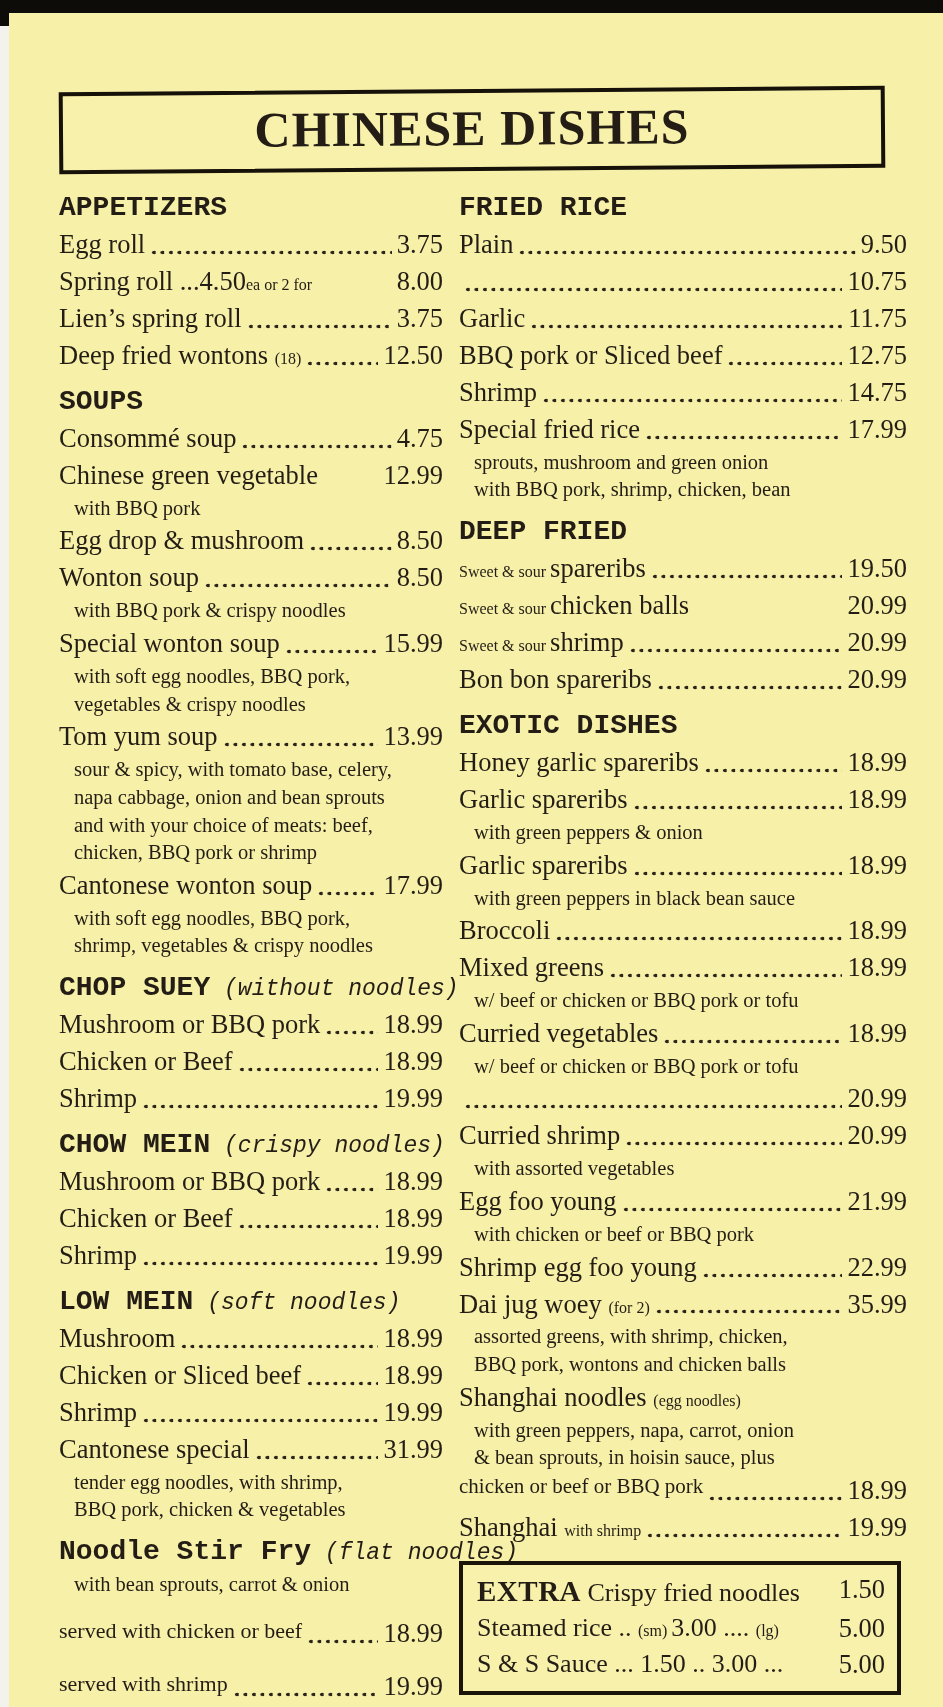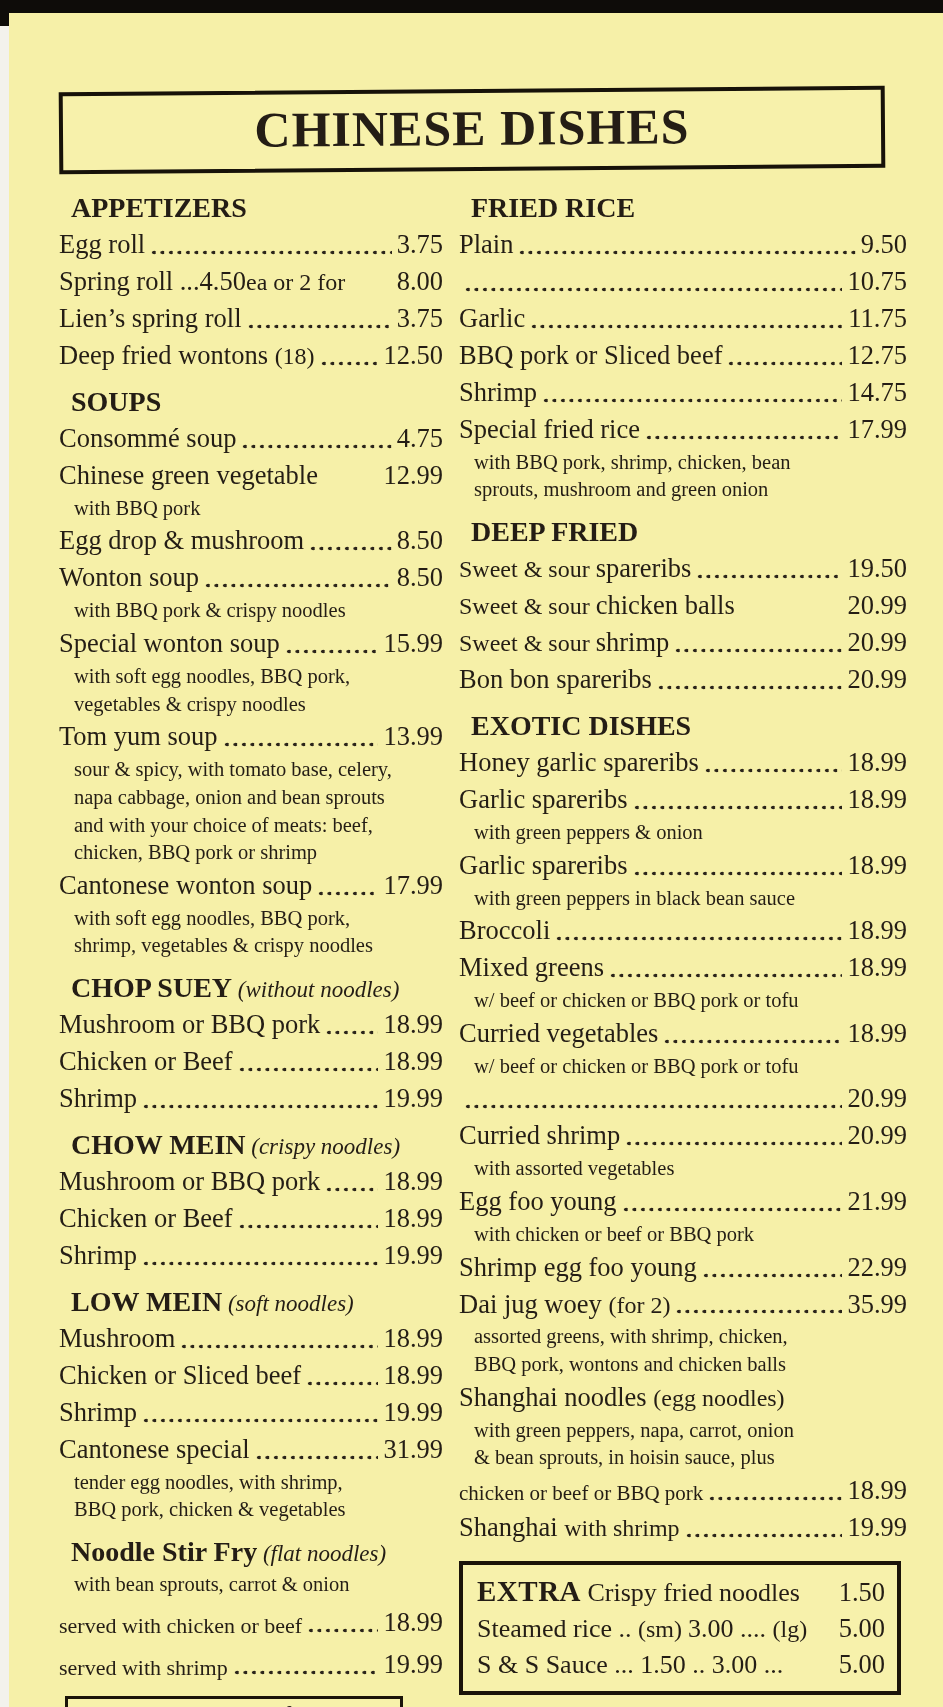--- a/index.html
+++ b/index.html
@@ -7,35 +7,35 @@
   .edge-strip{position:absolute;left:0;top:26px;width:9px;bottom:0;background:#f3f2ec;}
   .paper{position:absolute;left:9px;top:13px;width:934px;height:1694px;background:#f6f0a8;
          padding:0 36px 0 50px;box-sizing:border-box;overflow:hidden;}
   .title-box{margin:76px 22px 8px 0;border:4px solid #171209;padding:6px 0 10px;
              text-align:center;transform:rotate(-0.45deg);background:#f7f1ab;}
   .title-box span{font-size:50px;font-weight:bold;letter-spacing:1px;}
   .cols{display:flex;gap:16px;align-items:flex-start;margin-top:6px;}
   .col{min-width:0;}
   .col.left{width:384px;flex:0 0 384px;}
   .col.right{flex:1;}
-  .sec-h{font-weight:bold;font-size:28px;line-height:1.25;margin:11px 12px 2px;white-space:nowrap;}
+  .sec-h{font-weight:bold;font-size:28px;line-height:1.25;margin:11px 0 2px;white-space:nowrap;font-family:Liberation Mono, monospace;}
   .sec-h .note{font-weight:normal;font-style:italic;font-size:23px;letter-spacing:0;}
-  .row{display:flex;align-items:flex-end;margin:2px 0;line-height:1.32;}
+  .row{display:flex;align-items:flex-start;margin:2px 0;line-height:1.32;}
   .name{white-space:nowrap;min-width:0;}
   .p-n{font-size:26.5px;}
-  .p-sm{font-size:24px;}
+  .p-sm{font-size:16px;}
   .p-d{font-size:21px;}
   .p-hdr{font-size:29px;font-weight:bold;letter-spacing:0.5px;}
   .leader{flex:1 1 10px;margin:0 5px;min-width:8px;}
   .leader.dotted{align-self:flex-end;height:5px;margin-bottom:7px;
     background-image:radial-gradient(circle at 4px 2.5px,#2b241a 1.7px,rgba(0,0,0,0) 2.1px);
     background-size:8.5px 5px;background-repeat:repeat-x;background-position:0 0;}
   .price{font-size:26.5px;white-space:nowrap;font-family:Liberation Serif, serif;}
   .row.small .p-n{font-size:22px;}
-  .row.small{margin:7px 0;}
+  .row.small{margin:18px 0;}
   .row.descprice .price{font-size:26.5px;}
   .desc{font-size:20.5px;line-height:1.3;padding-left:15px;margin:0 0 1px;white-space:nowrap;}
   .half-box{border:3px solid #1b1409;margin:14px 40px 0 6px;padding:3px 8px 5px;
             text-align:center;font-style:italic;font-size:24.5px;background:#f7f1ab;}
   .extra-box{border:4px solid #1b1409;margin:16px 6px 0 0;padding:6px 12px 8px 14px;background:#f7f1ab;}
   .extra-box .row{margin:1px 0;}
   .extra-box .p-n{font-size:26px;}
 </style>
 </head>
 <body>
@@ -221,22 +221,22 @@
             <div class="row">
               <span class="name"><span class="p-n">Shrimp</span></span>
               <span class="leader dotted"></span>
               <span class="price">14.75</span>
             </div>
             <div class="row">
               <span class="name"><span class="p-n">Special fried rice</span></span>
               <span class="leader dotted"></span>
               <span class="price">17.99</span>
             </div>
+            <div class="desc">sprouts, mushroom and green onion</div>
             <div class="desc">with BBQ pork, shrimp, chicken, bean</div>
-            <div class="desc">sprouts, mushroom and green onion</div>
           </div>
           <div class="section">
             <div class="sec-h"><span>DEEP FRIED</span></div>
             <div class="row">
               <span class="name"><span class="p-sm">Sweet &amp; sour </span><span class="p-n">spareribs</span></span>
               <span class="leader dotted"></span>
               <span class="price">19.50</span>
             </div>
             <div class="row">
               <span class="name"><span class="p-sm">Sweet &amp; sour </span><span class="p-n">chicken balls</span></span>

